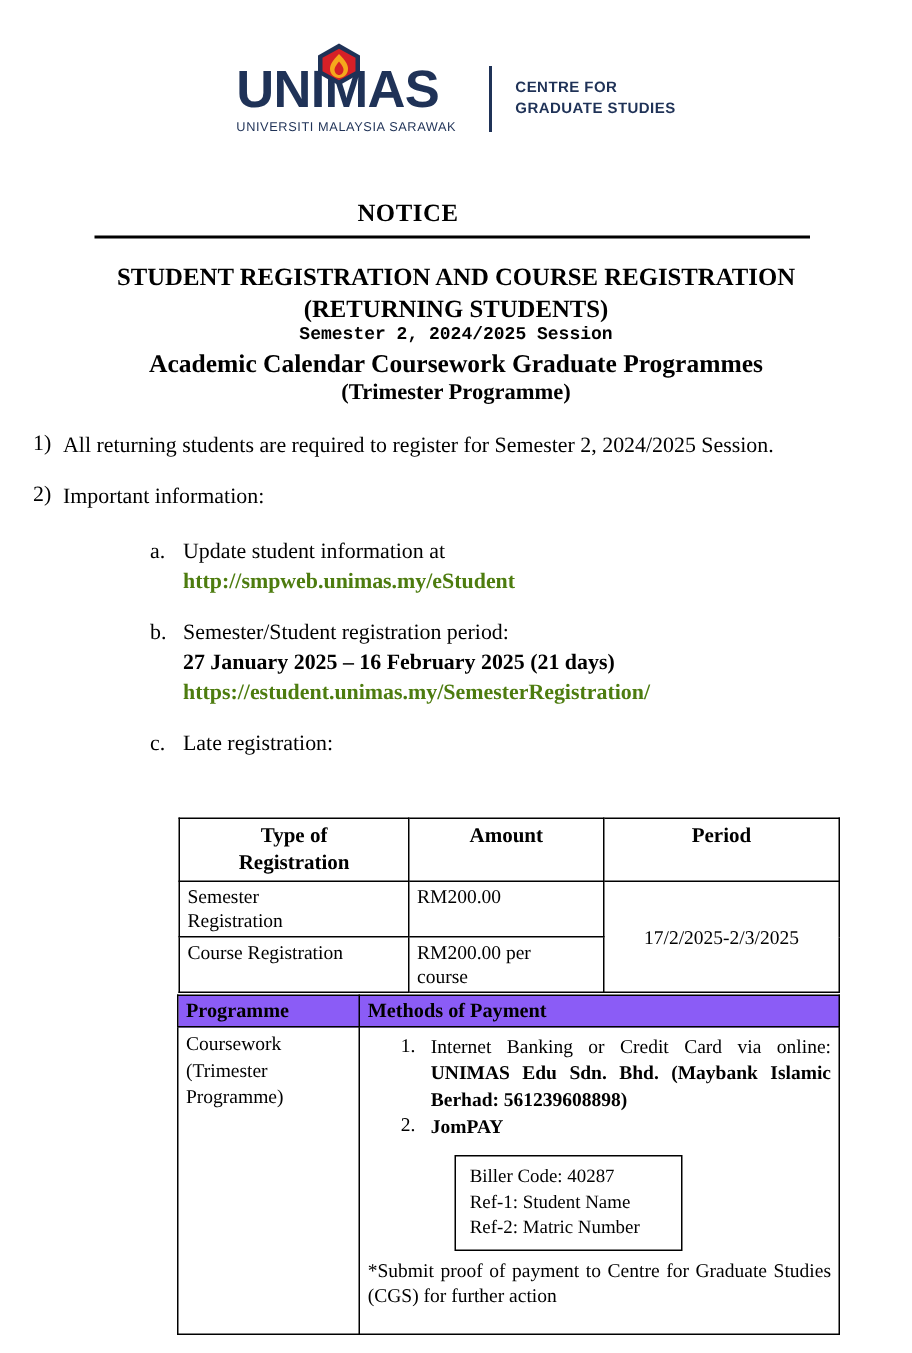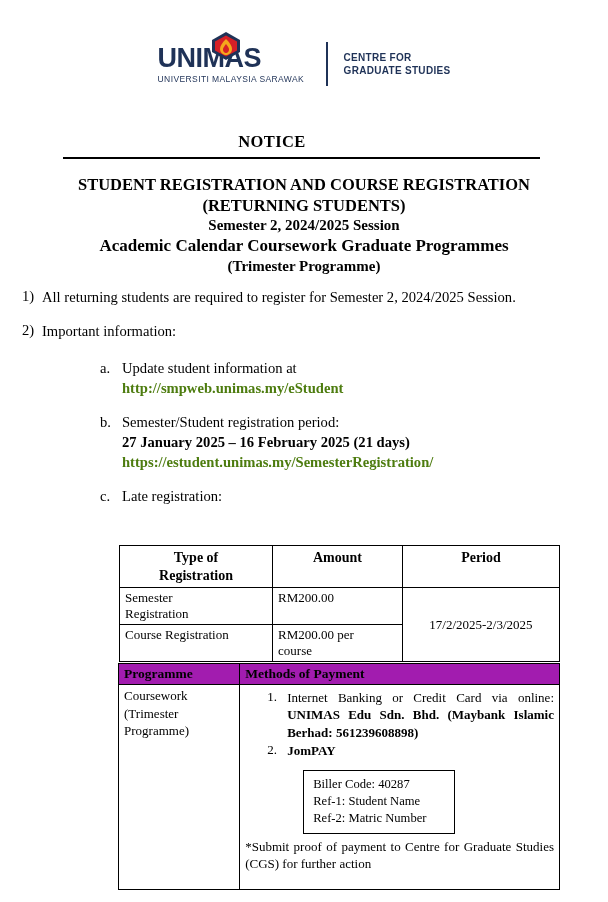--- a/index.html
+++ b/index.html
@@ -38,21 +38,21 @@
   .logo-emblem {
     position: absolute;
     left: 52px;
     top: -14px;
     width: 32px;
     height: 32px;
   }
   .logo-word {
     font-family: "Liberation Sans", "DejaVu Sans", sans-serif;
     font-weight: bold;
-    font-size: 27px;
+    font-size: 35px;
     letter-spacing: -0.5px;
     color: #1f3257;
     line-height: 1;
     margin: 0;
   }
   .logo-tag {
     font-family: "Liberation Sans", "DejaVu Sans", sans-serif;
     font-size: 8.5px;
     letter-spacing: 0.4px;
     color: #1f3257;
@@ -100,21 +100,21 @@
     position: absolute;
     left: 24px;
     top: 174px;
     width: 560px;
     text-align: center;
     font-weight: bold;
     line-height: 1.28;
   }
   .title-l1 { font-size: 16.5px; }
   .title-l2 { font-size: 16.5px; }
-  .title-l3 { font-size: 15px; }
+  .title-l3 { font-size: 12px; font-family: Liberation Mono, monospace; }
   .title-l4 { font-size: 17px; }
   .title-l5 { font-size: 15px; }
 
   
   .body-wrap {
     position: absolute;
     left: 22px;
     top: 288px;
     width: 564px;
     font-size: 14.6px;
@@ -195,21 +195,21 @@
     width: 442px;
     border-collapse: collapse;
     font-size: 13px;
   }
   .table2 td, .table2 th {
     border: 1px solid #000000;
     vertical-align: top;
     padding: 2px 5px;
   }
   .table2 thead th {
-    background: #a21caf;
+    background: #8b5cf6;
     text-align: left;
     font-weight: bold;
     font-size: 13.5px;
     padding: 2px 5px;
   }
   .t2-c1 { width: 114px; }
   .t2-c2 { width: 318px; }
   .t2-prog {
     line-height: 1.35;
     height: 200px;

